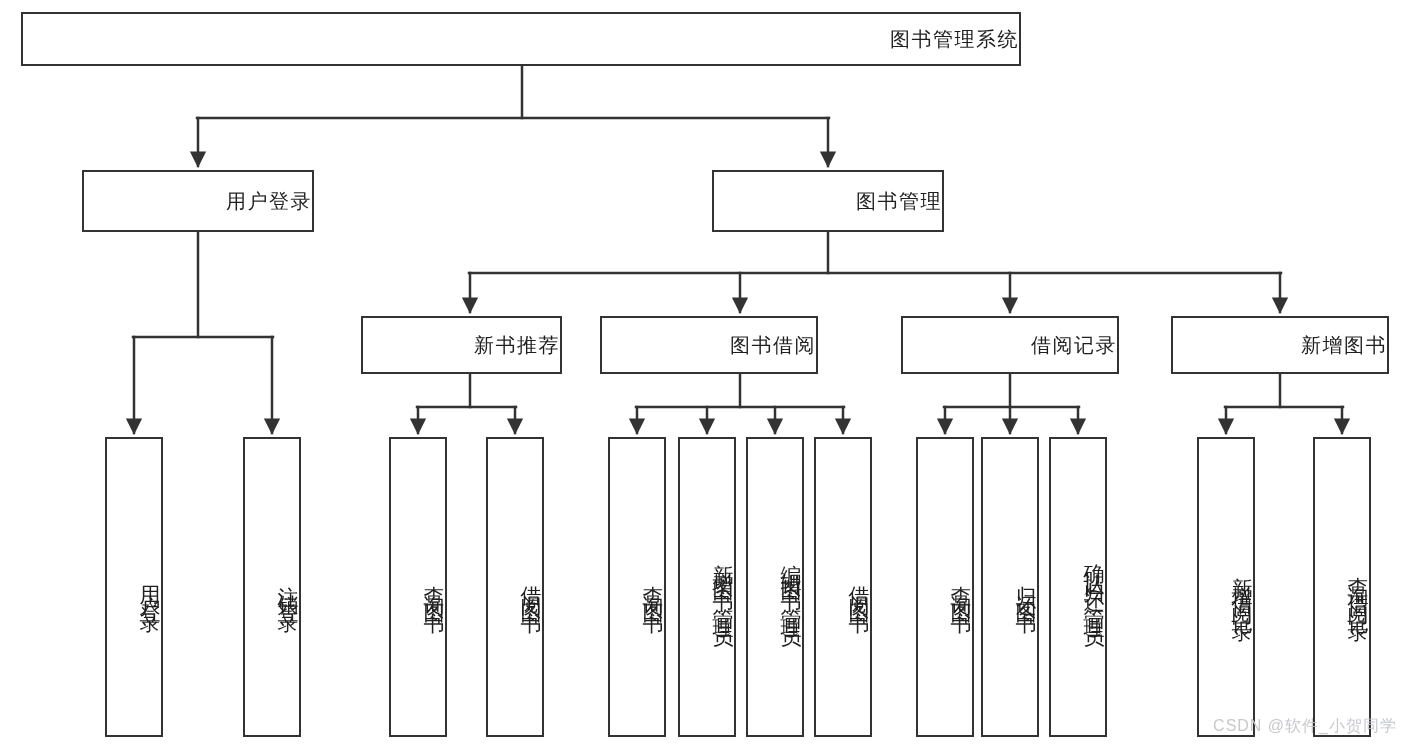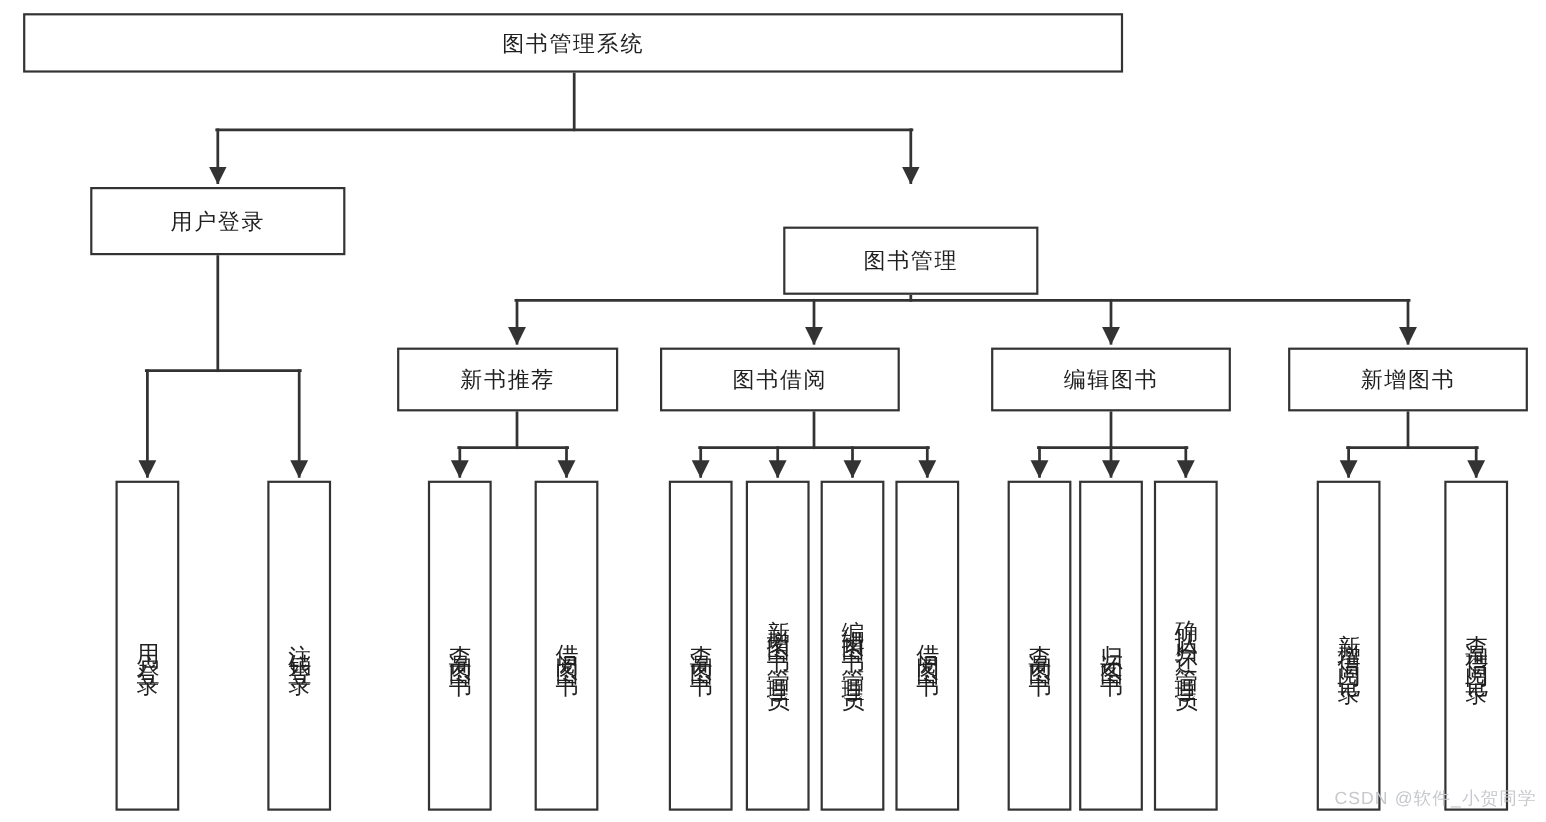--- a/index.html
+++ b/index.html
@@ -10,21 +10,21 @@
     font-family:"Liberation Sans","DejaVu Sans",sans-serif;
     overflow:hidden;
   }
   .wires{position:absolute;left:0;top:0;z-index:0;}
   .wires line{stroke:#333333;stroke-width:2.5;stroke-linecap:square;}
   .node{
     position:absolute;z-index:1;
     background:#ffffff;
     border:2.5px solid #333333;
     box-sizing:border-box;
-    display:flex;align-items:center;justify-content:center;
+    display:flex;align-items:center;justify-content:flex-end;
     color:#1f1f1f;
   }
   .hlabel{font-size:20px;letter-spacing:1.5px;white-space:nowrap;}
   .leaf .vtext{
     writing-mode:vertical-rl;
     text-orientation:mixed;
     font-size:21px;
     line-height:1;
     letter-spacing:9px;
     white-space:nowrap;
@@ -91,32 +91,32 @@
     <line x1="1342" y1="407" x2="1342" y2="433" marker-end="url(#arrow)"></line>
   </svg>
 
   <div class="node" style="left:21px;top:12px;width:1000px;height:54px;">
     <span class="hlabel">图书管理系统</span>
   </div>
 
   <div class="node" style="left:82px;top:170px;width:232px;height:62px;">
     <span class="hlabel">用户登录</span>
   </div>
-  <div class="node" style="left:712px;top:170px;width:232px;height:62px;margin-top:36px;">
+  <div class="node" style="left:712px;top:170px;width:232px;height:62px;">
     <span class="hlabel">图书管理</span>
   </div>
 
   <div class="node" style="left:361px;top:316px;width:201px;height:58px;">
     <span class="hlabel">新书推荐</span>
   </div>
   <div class="node" style="left:600px;top:316px;width:218px;height:58px;">
     <span class="hlabel">图书借阅</span>
   </div>
   <div class="node" style="left:901px;top:316px;width:218px;height:58px;">
-    <span class="hlabel">编辑图书</span>
+    <span class="hlabel">借阅记录</span>
   </div>
   <div class="node" style="left:1171px;top:316px;width:218px;height:58px;">
     <span class="hlabel">新增图书</span>
   </div>
 
   <div class="node leaf" style="left:105px;top:437px;width:58px;height:300px;">
     <span class="vtext">用户登录</span>
   </div>
   <div class="node leaf" style="left:243px;top:437px;width:58px;height:300px;">
     <span class="vtext">注销登录</span>

